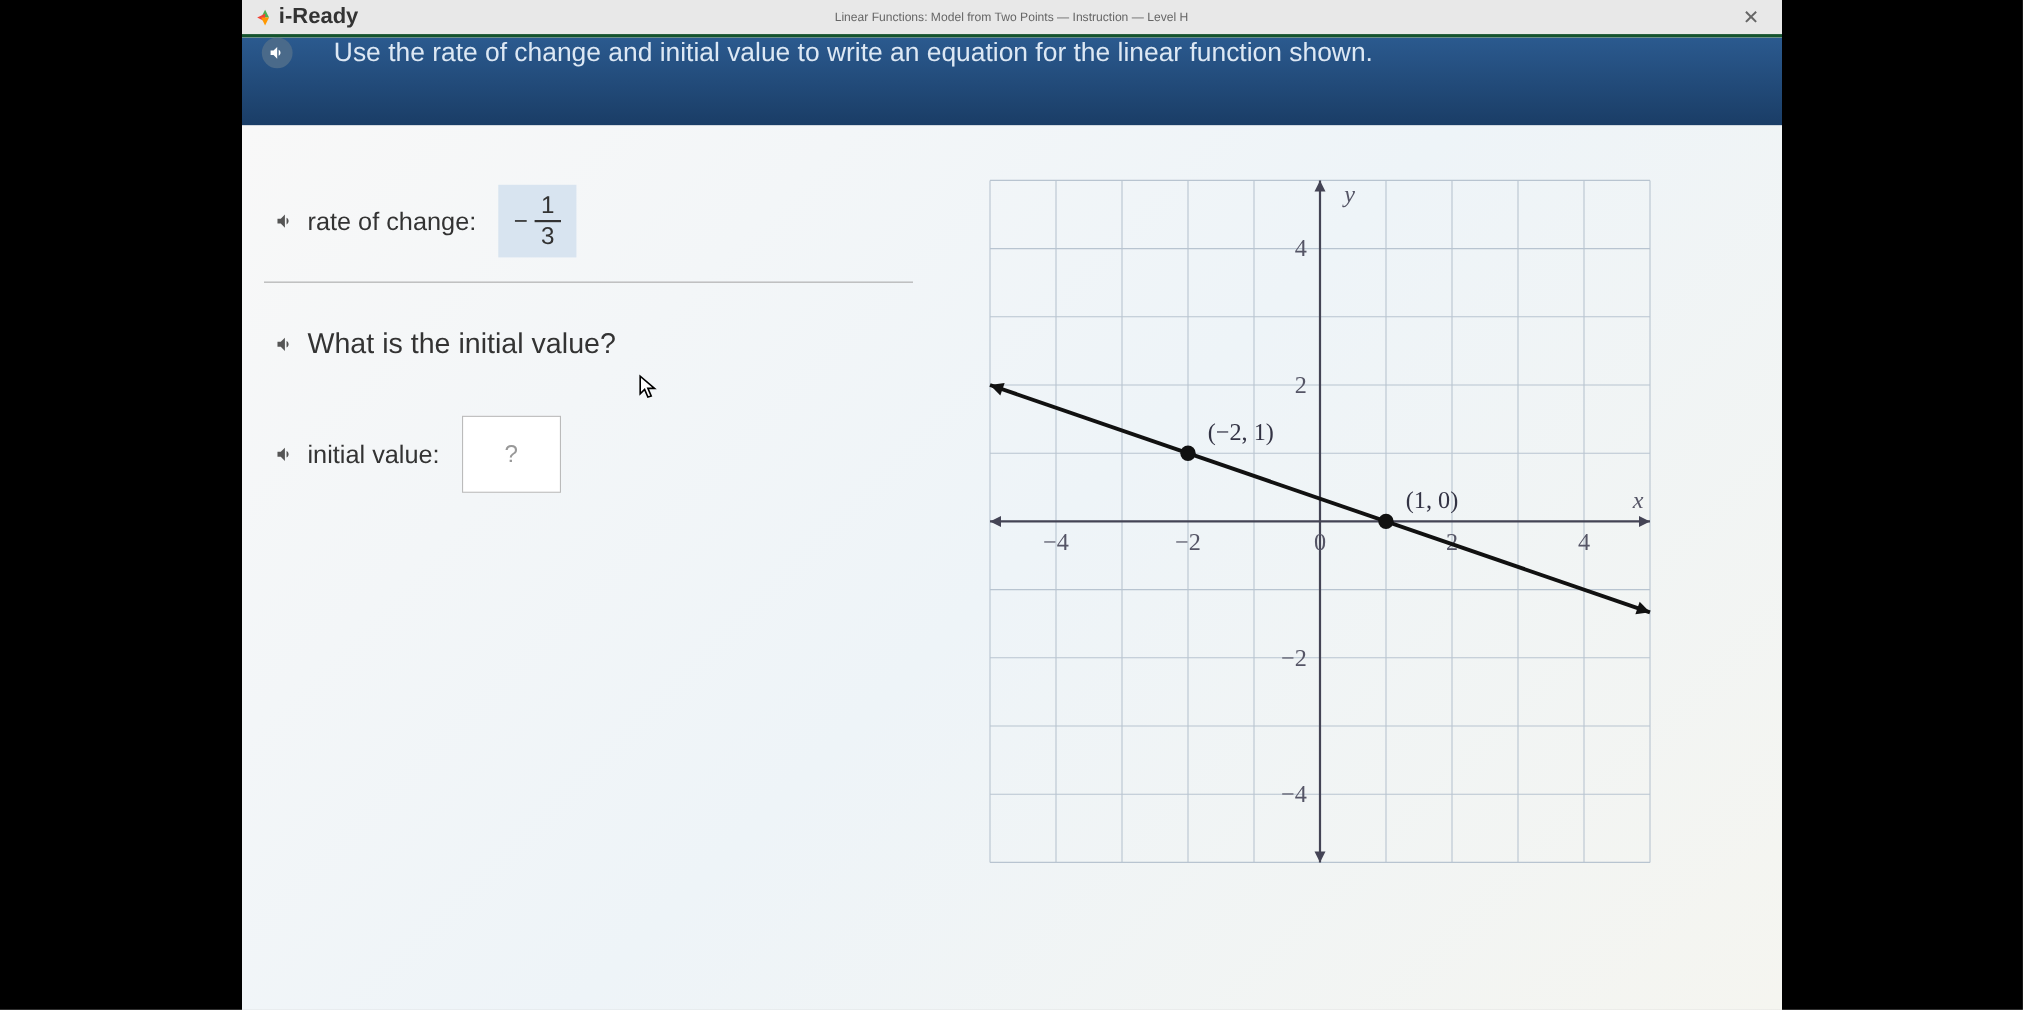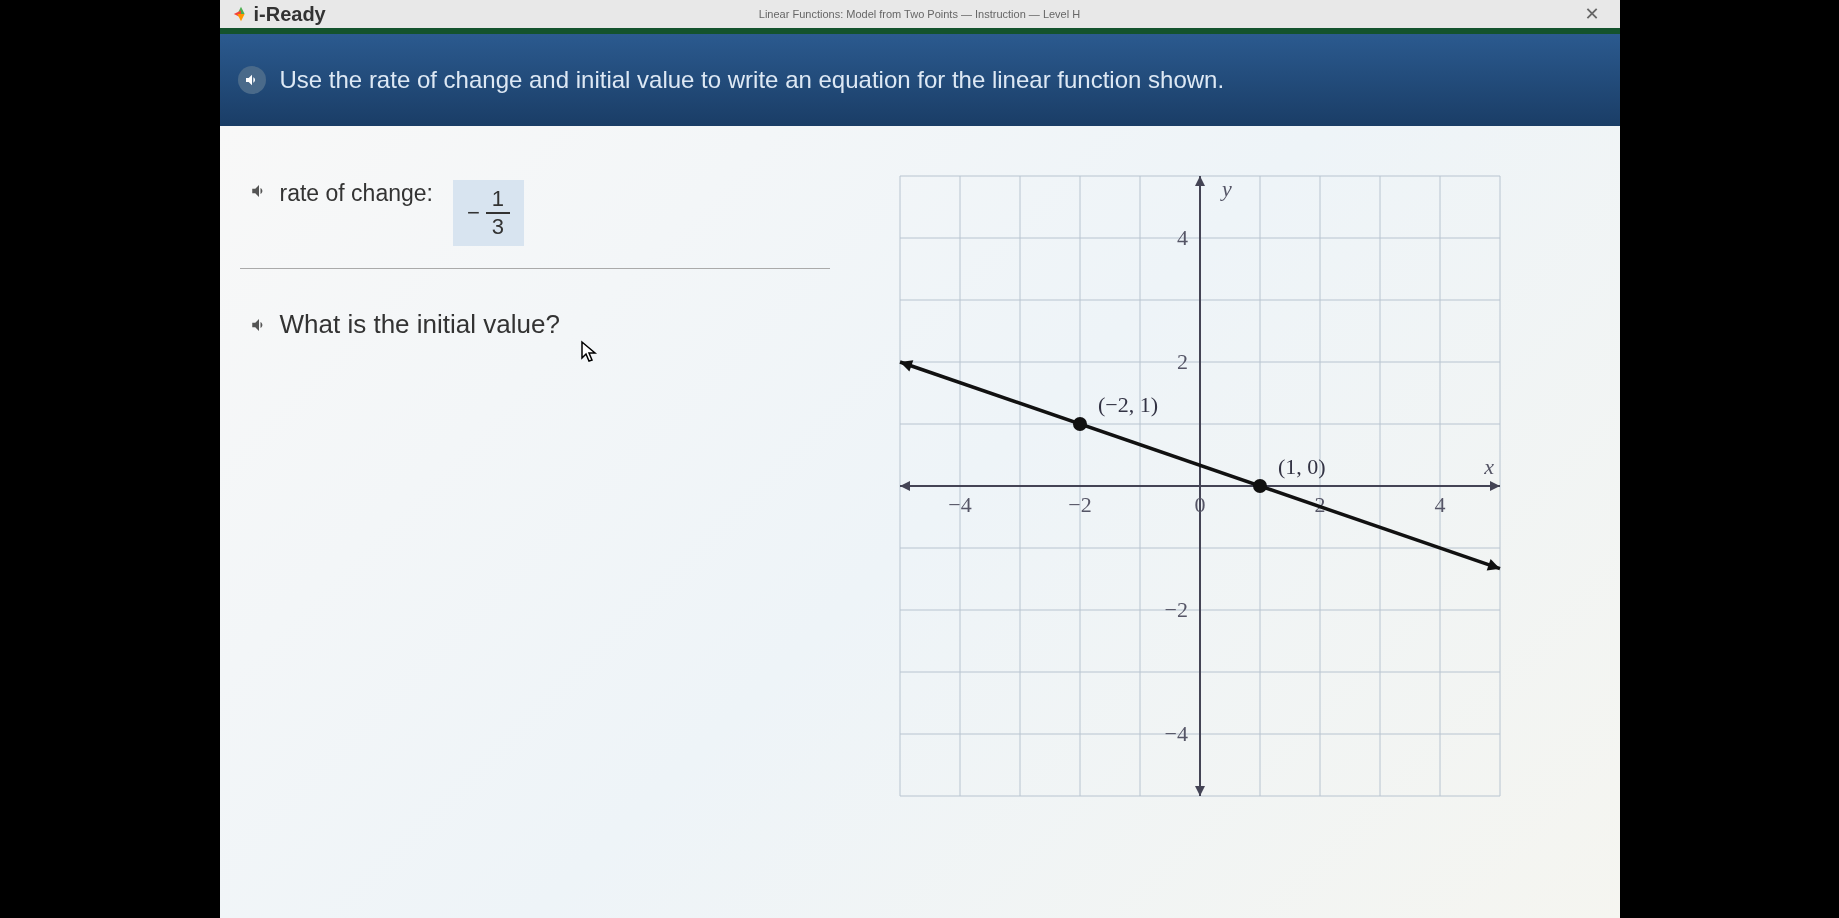--- a/index.html
+++ b/index.html
@@ -20,21 +20,21 @@
       margin: 0 auto;
       height: 918px;
       position: relative;
     }
     .top-bar {
       background: #e8e8e8;
       height: 34px;
       display: flex;
       align-items: center;
       padding: 0 12px;
-      border-bottom: 6px solid #14532d;
+      border-bottom: 3px solid #14532d;
       position: relative;
       text-align: center;
     }
     .logo {
       display: flex;
       align-items: center;
       font-weight: bold;
       font-size: 20px;
       color: #333;
     }
@@ -58,25 +58,26 @@
     .close-btn {
       margin-left: auto;
       cursor: pointer;
       color: #666;
       font-size: 18px;
       padding: 2px 8px;
     }
     .instruction-bar {
       background: #1e4a7a;
       background: linear-gradient(180deg, #2b5a8f 0%, #1a3d66 100%);
-      height: 92px;
-      display: flex;
-      align-items: center;
+      height: 80px;
+      display: flex;
+      align-items: flex-start;
       padding: 0 18px;
       color: #fff;
+      gap: 24px;
     }
     .audio-icon {
       width: 28px;
       height: 28px;
       border-radius: 50%;
       background: #4a6a8a;
       display: flex;
       align-items: center;
       justify-content: center;
       margin-right: 14px;
@@ -103,20 +104,21 @@
       padding: 40px 20px 20px 20px;
       height: calc(100% - 114px);
       background: linear-gradient(135deg, #f8f8f8 0%, #eef4f8 50%, #f5f5f0 100%);
     }
     .left-panel {
       width: 620px;
       padding-right: 30px;
     }
     .answer-row {
       display: flex;
+      align-items: center;
       padding: 14px 8px;
       font-size: 23px;
       color: #333;
     }
     .answer-row-divider {
       border-bottom: 1px solid #aaa;
       margin: 8px 0 30px 0;
     }
     .rate-label {
       margin-right: 20px;
@@ -246,20 +248,31 @@
 
       <div class="question-row">
         <span class="audio-icon-small">
           <svg width="18" height="18" viewBox="0 0 24 24" fill="#555">
             <path d="M3 9v6h4l5 5V4L7 9H3zm13.5 3c0-1.77-1.02-3.29-2.5-4.03v8.05c1.48-.73 2.5-2.25 2.5-4.02z"></path>
           </svg>
         </span>
         <span>What is the initial value?</span>
       </div>
 
+      <div class="initial-value-row">
+        <span class="audio-icon-small">
+          <svg width="18" height="18" viewBox="0 0 24 24" fill="#555">
+            <path d="M3 9v6h4l5 5V4L7 9H3zm13.5 3c0-1.77-1.02-3.29-2.5-4.03v8.05c1.48-.73 2.5-2.25 2.5-4.02z"></path>
+          </svg>
+        </span>
+        <span>initial value:</span>
+        <div class="input-box">
+          <span>?</span>
+        </div>
+      </div>
 
       <div class="cursor">
         <svg width="20" height="24" viewBox="0 0 20 24">
           <path d="M2 2 L2 18 L6 14 L9 21 L12 20 L9 13 L15 13 Z" fill="#fff" stroke="#000" stroke-width="1.5"></path>
         </svg>
       </div>
 
     </div>
 
     <div class="right-panel">

